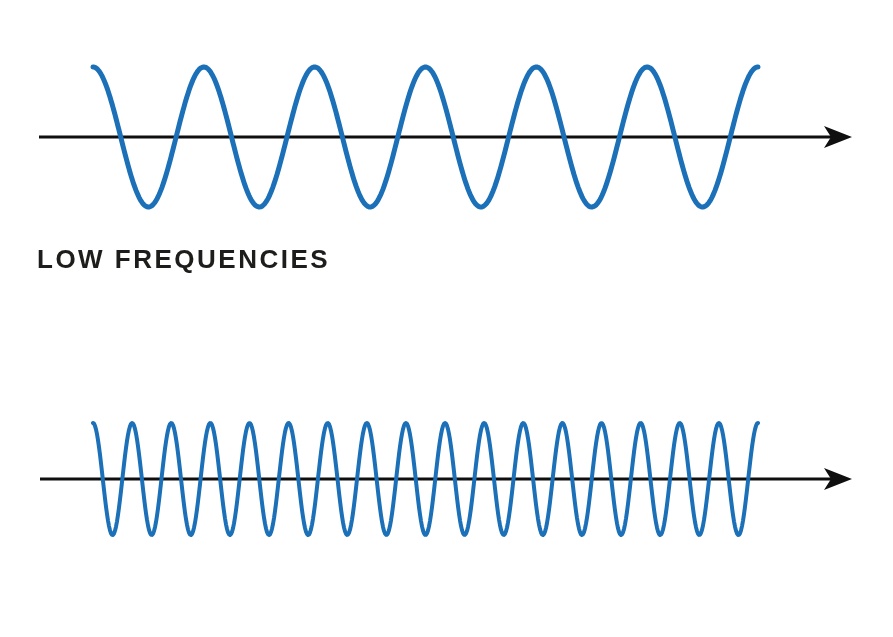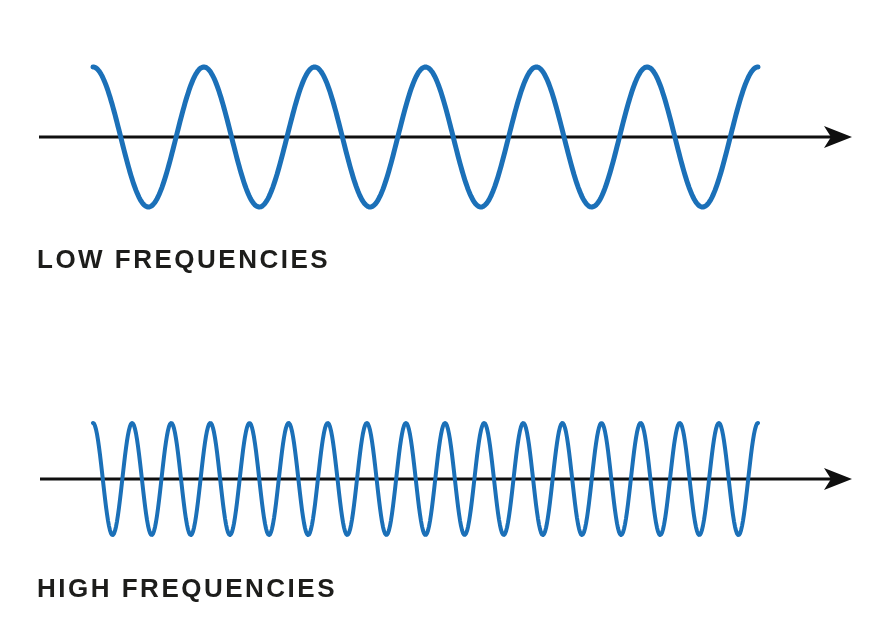--- a/index.html
+++ b/index.html
@@ -50,15 +50,14 @@
     <g>
       <line x1="40" y1="479" x2="833" y2="479" stroke="#0f0f0f" stroke-width="3.2"></line>
       <polygon points="824,468 852,479 824,490 831,479" fill="#0f0f0f"></polygon>
       <path fill="none" stroke-linecap="round" stroke-linejoin="round" d="M93.0 423.0 L94.0 423.7 L95.0 425.9 L96.0 429.4 L97.0 434.2 L98.0 440.1 L99.0 447.1 L100.0 454.8 L101.0 463.2 L102.0 472.0 L103.0 481.0 L104.0 489.9 L105.0 498.6 L106.0 506.7 L107.0 514.1 L108.0 520.6 L109.0 526.1 L110.0 530.3 L111.0 533.3 L112.0 534.8 L113.0 534.9 L114.0 533.5 L115.0 530.7 L116.0 526.7 L117.0 521.3 L118.0 514.9 L119.0 507.6 L120.0 499.5 L121.0 490.9 L122.0 482.0 L123.0 473.1 L124.0 464.2 L125.0 455.8 L126.0 447.9 L127.0 440.9 L128.0 434.8 L129.0 429.9 L130.0 426.2 L131.0 423.9 L132.0 423.0 L133.0 423.6 L134.0 425.5 L135.0 428.9 L136.0 433.5 L137.0 439.4 L138.0 446.2 L139.0 453.9 L140.0 462.2 L141.0 471.0 L142.0 479.9 L143.0 488.9 L144.0 497.6 L145.0 505.8 L146.0 513.3 L147.0 519.9 L148.0 525.5 L149.0 529.9 L150.0 533.0 L151.0 534.7 L152.0 534.9 L153.0 533.7 L154.0 531.1 L155.0 527.2 L156.0 522.0 L157.0 515.7 L158.0 508.5 L159.0 500.5 L160.0 492.0 L161.0 483.1 L162.0 474.1 L163.0 465.3 L164.0 456.7 L165.0 448.8 L166.0 441.7 L167.0 435.5 L168.0 430.4 L169.0 426.6 L170.0 424.1 L171.0 423.0 L172.0 423.4 L173.0 425.2 L174.0 428.4 L175.0 432.9 L176.0 438.6 L177.0 445.3 L178.0 452.9 L179.0 461.2 L180.0 469.9 L181.0 478.9 L182.0 487.8 L183.0 496.6 L184.0 504.8 L185.0 512.4 L186.0 519.2 L187.0 524.9 L188.0 529.5 L189.0 532.7 L190.0 534.5 L191.0 535.0 L192.0 534.0 L193.0 531.5 L194.0 527.7 L195.0 522.7 L196.0 516.5 L197.0 509.4 L198.0 501.5 L199.0 493.0 L200.0 484.2 L201.0 475.2 L202.0 466.3 L203.0 457.7 L204.0 449.7 L205.0 442.5 L206.0 436.1 L207.0 430.9 L208.0 427.0 L209.0 424.3 L210.0 423.1 L211.0 423.3 L212.0 424.9 L213.0 428.0 L214.0 432.3 L215.0 437.9 L216.0 444.5 L217.0 452.0 L218.0 460.2 L219.0 468.9 L220.0 477.8 L221.0 486.8 L222.0 495.5 L223.0 503.9 L224.0 511.6 L225.0 518.5 L226.0 524.3 L227.0 529.0 L228.0 532.4 L229.0 534.4 L230.0 535.0 L231.0 534.1 L232.0 531.9 L233.0 528.3 L234.0 523.4 L235.0 517.3 L236.0 510.3 L237.0 502.5 L238.0 494.0 L239.0 485.2 L240.0 476.2 L241.0 467.3 L242.0 458.7 L243.0 450.6 L244.0 443.3 L245.0 436.8 L246.0 431.5 L247.0 427.4 L248.0 424.6 L249.0 423.2 L250.0 423.2 L251.0 424.7 L252.0 427.6 L253.0 431.8 L254.0 437.2 L255.0 443.7 L256.0 451.1 L257.0 459.2 L258.0 467.8 L259.0 476.8 L260.0 485.7 L261.0 494.5 L262.0 502.9 L263.0 510.7 L264.0 517.7 L265.0 523.7 L266.0 528.5 L267.0 532.1 L268.0 534.2 L269.0 535.0 L270.0 534.3 L271.0 532.2 L272.0 528.7 L273.0 524.0 L274.0 518.1 L275.0 511.2 L276.0 503.4 L277.0 495.0 L278.0 486.3 L279.0 477.3 L280.0 468.4 L281.0 459.7 L282.0 451.5 L283.0 444.1 L284.0 437.5 L285.0 432.0 L286.0 427.8 L287.0 424.8 L288.0 423.2 L289.0 423.1 L290.0 424.4 L291.0 427.1 L292.0 431.2 L293.0 436.5 L294.0 442.9 L295.0 450.2 L296.0 458.2 L297.0 466.8 L298.0 475.7 L299.0 484.7 L300.0 493.5 L301.0 502.0 L302.0 509.9 L303.0 516.9 L304.0 523.0 L305.0 528.0 L306.0 531.7 L307.0 534.1 L308.0 535.0 L309.0 534.5 L310.0 532.5 L311.0 529.2 L312.0 524.6 L313.0 518.8 L314.0 512.0 L315.0 504.4 L316.0 496.1 L317.0 487.3 L318.0 478.3 L319.0 469.4 L320.0 460.7 L321.0 452.5 L322.0 444.9 L323.0 438.3 L324.0 432.6 L325.0 428.2 L326.0 425.1 L327.0 423.4 L328.0 423.1 L329.0 424.2 L330.0 426.8 L331.0 430.7 L332.0 435.8 L333.0 442.1 L334.0 449.3 L335.0 457.2 L336.0 465.8 L337.0 474.6 L338.0 483.6 L339.0 492.5 L340.0 501.0 L341.0 509.0 L342.0 516.1 L343.0 522.4 L344.0 527.5 L345.0 531.3 L346.0 533.8 L347.0 534.9 L348.0 534.6 L349.0 532.8 L350.0 529.7 L351.0 525.2 L352.0 519.6 L353.0 512.9 L354.0 505.3 L355.0 497.1 L356.0 488.3 L357.0 479.4 L358.0 470.4 L359.0 461.7 L360.0 453.4 L361.0 445.8 L362.0 439.0 L363.0 433.2 L364.0 428.7 L365.0 425.4 L366.0 423.5 L367.0 423.0 L368.0 424.0 L369.0 426.4 L370.0 430.1 L371.0 435.1 L372.0 441.3 L373.0 448.4 L374.0 456.3 L375.0 464.7 L376.0 473.6 L377.0 482.6 L378.0 491.5 L379.0 500.0 L380.0 508.1 L381.0 515.3 L382.0 521.7 L383.0 526.9 L384.0 530.9 L385.0 533.6 L386.0 534.9 L387.0 534.7 L388.0 533.1 L389.0 530.1 L390.0 525.8 L391.0 520.3 L392.0 513.7 L393.0 506.2 L394.0 498.1 L395.0 489.4 L396.0 480.5 L397.0 471.5 L398.0 462.7 L399.0 454.3 L400.0 446.6 L401.0 439.7 L402.0 433.9 L403.0 429.1 L404.0 425.7 L405.0 423.6 L406.0 423.0 L407.0 423.8 L408.0 426.0 L409.0 429.6 L410.0 434.5 L411.0 440.5 L412.0 447.5 L413.0 455.3 L414.0 463.7 L415.0 472.5 L416.0 481.5 L417.0 490.4 L418.0 499.0 L419.0 507.2 L420.0 514.5 L421.0 521.0 L422.0 526.4 L423.0 530.5 L424.0 533.4 L425.0 534.8 L426.0 534.8 L427.0 533.4 L428.0 530.5 L429.0 526.4 L430.0 521.0 L431.0 514.5 L432.0 507.2 L433.0 499.0 L434.0 490.4 L435.0 481.5 L436.0 472.5 L437.0 463.7 L438.0 455.3 L439.0 447.5 L440.0 440.5 L441.0 434.5 L442.0 429.6 L443.0 426.0 L444.0 423.8 L445.0 423.0 L446.0 423.6 L447.0 425.7 L448.0 429.1 L449.0 433.9 L450.0 439.7 L451.0 446.6 L452.0 454.3 L453.0 462.7 L454.0 471.5 L455.0 480.5 L456.0 489.4 L457.0 498.1 L458.0 506.2 L459.0 513.7 L460.0 520.3 L461.0 525.8 L462.0 530.1 L463.0 533.1 L464.0 534.7 L465.0 534.9 L466.0 533.6 L467.0 530.9 L468.0 526.9 L469.0 521.7 L470.0 515.3 L471.0 508.1 L472.0 500.0 L473.0 491.5 L474.0 482.6 L475.0 473.6 L476.0 464.7 L477.0 456.3 L478.0 448.4 L479.0 441.3 L480.0 435.1 L481.0 430.1 L482.0 426.4 L483.0 424.0 L484.0 423.0 L485.0 423.5 L486.0 425.4 L487.0 428.7 L488.0 433.2 L489.0 439.0 L490.0 445.8 L491.0 453.4 L492.0 461.7 L493.0 470.4 L494.0 479.4 L495.0 488.3 L496.0 497.1 L497.0 505.3 L498.0 512.9 L499.0 519.6 L500.0 525.2 L501.0 529.7 L502.0 532.8 L503.0 534.6 L504.0 534.9 L505.0 533.8 L506.0 531.3 L507.0 527.5 L508.0 522.4 L509.0 516.1 L510.0 509.0 L511.0 501.0 L512.0 492.5 L513.0 483.6 L514.0 474.6 L515.0 465.8 L516.0 457.2 L517.0 449.3 L518.0 442.1 L519.0 435.8 L520.0 430.7 L521.0 426.8 L522.0 424.2 L523.0 423.1 L524.0 423.4 L525.0 425.1 L526.0 428.2 L527.0 432.6 L528.0 438.3 L529.0 444.9 L530.0 452.5 L531.0 460.7 L532.0 469.4 L533.0 478.3 L534.0 487.3 L535.0 496.1 L536.0 504.4 L537.0 512.0 L538.0 518.8 L539.0 524.6 L540.0 529.2 L541.0 532.5 L542.0 534.5 L543.0 535.0 L544.0 534.1 L545.0 531.7 L546.0 528.0 L547.0 523.0 L548.0 516.9 L549.0 509.9 L550.0 502.0 L551.0 493.5 L552.0 484.7 L553.0 475.7 L554.0 466.8 L555.0 458.2 L556.0 450.2 L557.0 442.9 L558.0 436.5 L559.0 431.2 L560.0 427.1 L561.0 424.4 L562.0 423.1 L563.0 423.2 L564.0 424.8 L565.0 427.8 L566.0 432.0 L567.0 437.5 L568.0 444.1 L569.0 451.5 L570.0 459.7 L571.0 468.4 L572.0 477.3 L573.0 486.3 L574.0 495.0 L575.0 503.4 L576.0 511.2 L577.0 518.1 L578.0 524.0 L579.0 528.7 L580.0 532.2 L581.0 534.3 L582.0 535.0 L583.0 534.2 L584.0 532.1 L585.0 528.5 L586.0 523.7 L587.0 517.7 L588.0 510.7 L589.0 502.9 L590.0 494.5 L591.0 485.7 L592.0 476.8 L593.0 467.8 L594.0 459.2 L595.0 451.1 L596.0 443.7 L597.0 437.2 L598.0 431.8 L599.0 427.6 L600.0 424.7 L601.0 423.2 L602.0 423.2 L603.0 424.6 L604.0 427.4 L605.0 431.5 L606.0 436.8 L607.0 443.3 L608.0 450.6 L609.0 458.7 L610.0 467.3 L611.0 476.2 L612.0 485.2 L613.0 494.0 L614.0 502.5 L615.0 510.3 L616.0 517.3 L617.0 523.4 L618.0 528.3 L619.0 531.9 L620.0 534.1 L621.0 535.0 L622.0 534.4 L623.0 532.4 L624.0 529.0 L625.0 524.3 L626.0 518.5 L627.0 511.6 L628.0 503.9 L629.0 495.5 L630.0 486.8 L631.0 477.8 L632.0 468.9 L633.0 460.2 L634.0 452.0 L635.0 444.5 L636.0 437.9 L637.0 432.3 L638.0 428.0 L639.0 424.9 L640.0 423.3 L641.0 423.1 L642.0 424.3 L643.0 427.0 L644.0 430.9 L645.0 436.1 L646.0 442.5 L647.0 449.7 L648.0 457.7 L649.0 466.3 L650.0 475.2 L651.0 484.2 L652.0 493.0 L653.0 501.5 L654.0 509.4 L655.0 516.5 L656.0 522.7 L657.0 527.7 L658.0 531.5 L659.0 534.0 L660.0 535.0 L661.0 534.5 L662.0 532.7 L663.0 529.5 L664.0 524.9 L665.0 519.2 L666.0 512.4 L667.0 504.8 L668.0 496.6 L669.0 487.8 L670.0 478.9 L671.0 469.9 L672.0 461.2 L673.0 452.9 L674.0 445.3 L675.0 438.6 L676.0 432.9 L677.0 428.4 L678.0 425.2 L679.0 423.4 L680.0 423.0 L681.0 424.1 L682.0 426.6 L683.0 430.4 L684.0 435.5 L685.0 441.7 L686.0 448.8 L687.0 456.7 L688.0 465.3 L689.0 474.1 L690.0 483.1 L691.0 492.0 L692.0 500.5 L693.0 508.5 L694.0 515.7 L695.0 522.0 L696.0 527.2 L697.0 531.1 L698.0 533.7 L699.0 534.9 L700.0 534.7 L701.0 533.0 L702.0 529.9 L703.0 525.5 L704.0 519.9 L705.0 513.3 L706.0 505.8 L707.0 497.6 L708.0 488.9 L709.0 479.9 L710.0 471.0 L711.0 462.2 L712.0 453.9 L713.0 446.2 L714.0 439.4 L715.0 433.5 L716.0 428.9 L717.0 425.5 L718.0 423.6 L719.0 423.0 L720.0 423.9 L721.0 426.2 L722.0 429.9 L723.0 434.8 L724.0 440.9 L725.0 447.9 L726.0 455.8 L727.0 464.2 L728.0 473.1 L729.0 482.0 L730.0 490.9 L731.0 499.5 L732.0 507.6 L733.0 514.9 L734.0 521.3 L735.0 526.7 L736.0 530.7 L737.0 533.5 L738.0 534.9 L739.0 534.8 L740.0 533.3 L741.0 530.3 L742.0 526.1 L743.0 520.6 L744.0 514.1 L745.0 506.7 L746.0 498.6 L747.0 489.9 L748.0 481.0 L749.0 472.0 L750.0 463.2 L751.0 454.8 L752.0 447.1 L753.0 440.1 L754.0 434.2 L755.0 429.4 L756.0 425.9 L757.0 423.7 L758.0 423.0" stroke="#1b70b8" stroke-width="4"></path>
     </g>
 
   </svg>
 
   <div class="freq-label low" style="color: rgb(29, 29, 27);">LOW FREQUENCIES</div>
 
-  <div class="freq-label high" style="color: rgb(29, 29, 27);">HIGH FREQUENCIES</div>
 
 </div>
 
 </body></html>

